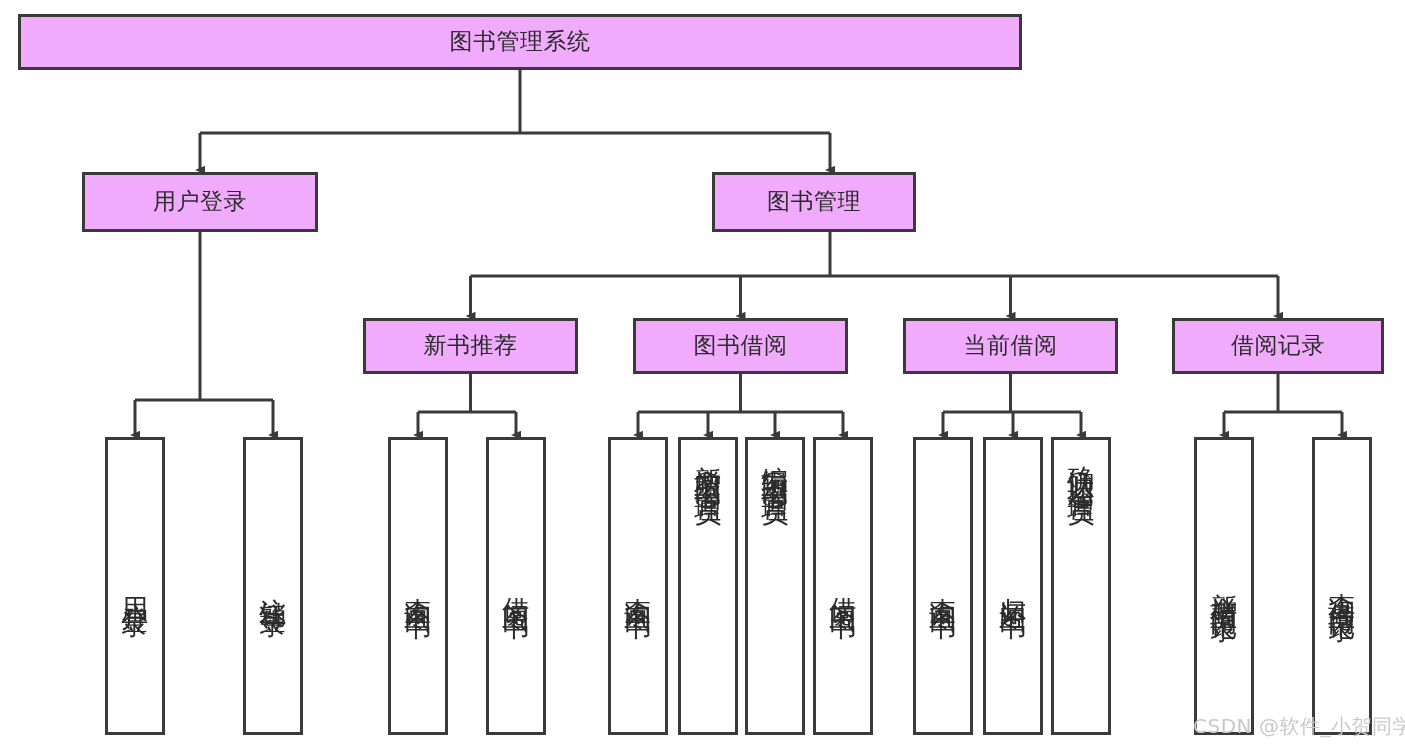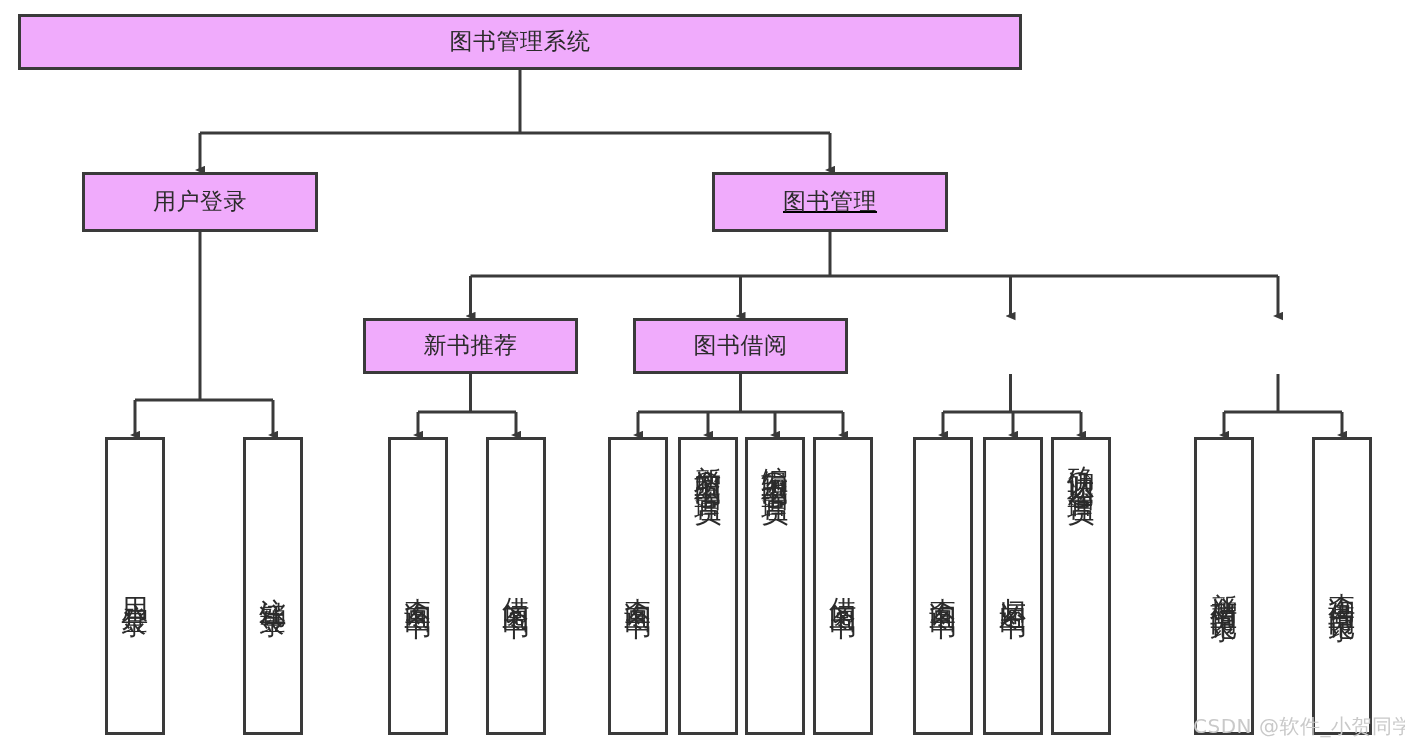--- a/index.html
+++ b/index.html
@@ -127,29 +127,35 @@
       </g>
   </svg>
 
   <div class="node-box" style="left: 18px; top: 14px; width: 1004px; height: 56px;">
     <span class="node-label">图书管理系统</span>
   </div>
 
   <div class="node-box" style="left: 82px; top: 172px; width: 236px; height: 60px;">
     <span class="node-label">用户登录</span>
   </div>
-  <div class="node-box" style="left: 712px; top: 172px; width: 236px; height: 60px; text-decoration: underline;">
+  <div class="node-box" style="left: 712px; top: 172px; width: 204px; height: 60px;">
     <span class="node-label">图书管理</span>
   </div>
 
   <div class="node-box" style="left: 363px; top: 318px; width: 215px; height: 56px;">
     <span class="node-label">新书推荐</span>
   </div>
   <div class="node-box" style="left: 633px; top: 318px; width: 215px; height: 56px;">
     <span class="node-label">图书借阅</span>
+  </div>
+  <div class="node-box" style="left: 903px; top: 318px; width: 215px; height: 56px;">
+    <span class="node-label">当前借阅</span>
+  </div>
+  <div class="node-box" style="left: 1172px; top: 318px; width: 212px; height: 56px;">
+    <span class="node-label">借阅记录</span>
   </div>
 
   <div class="leaf-box" style="left: 105px; top: 437px; width: 60px; height: 298px;">
     <span class="leaf-label">用户登录</span>
   </div>
   <div class="leaf-box" style="left: 243px; top: 437px; width: 60px; height: 298px;">
     <span class="leaf-label">注销登录</span>
   </div>
   <div class="leaf-box" style="left: 388px; top: 437px; width: 60px; height: 298px;">
     <span class="leaf-label">查询图书</span>

